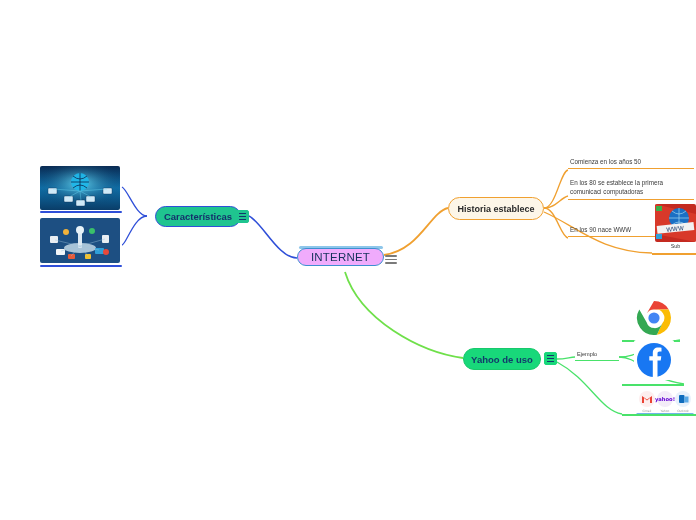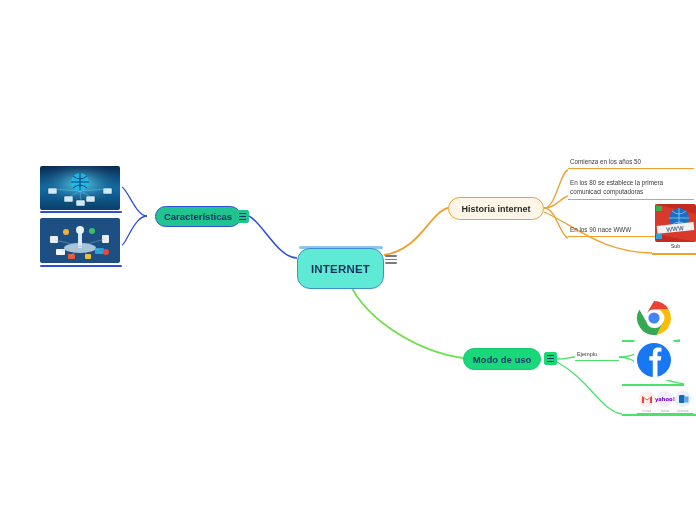--- a/index.html
+++ b/index.html
@@ -38,27 +38,27 @@
     justify-content: center;
     box-sizing: border-box;
     white-space: nowrap;
   }
 
   
   .root-node {
     left: 297px;
     top: 248px;
     width: 87px;
-    height: 41px;
+    height: 18px;
     border: 1.6px solid #3d8fd1;
     border-radius: 13px;
-    background: #5eead4;
+    background: #f0abfc;
     color: #16325c;
     font-size: 11.5px;
-    font-weight: bold;
+    font-weight: normal;
     letter-spacing: .2px;
   }
   .root-underline {
     position: absolute;
     left: 299px;
     top: 246px;
     width: 84px;
     height: 3px;
     background: #8ec6ea;
     border-radius: 2px;
@@ -341,21 +341,21 @@
         <line x1="40" y1="28" x2="21" y2="33"></line>
         <line x1="40" y1="28" x2="59" y2="32"></line>
         <line x1="40" y1="28" x2="65" y2="21"></line>
         <line x1="40" y1="28" x2="31" y2="38"></line>
         <line x1="40" y1="28" x2="48" y2="38"></line>
       </g>
     </svg>
   </div>
   <div class="underline-blue-2"></div>
 
-  <div class="node hist-node">Historia internet</div>
+  <div class="node hist-node">Historia establece</div>
 
   <div class="leaf-text leaf-orange note-50">Comienza en los años 50</div>
 
   <div class="leaf-text leaf-orange note-80">
     <span>En los 80 se establece la primera  comunicaci</span>
     <span>computadoras</span>
   </div>
 
   <div class="leaf-text leaf-orange note-90">En los 90 nace WWW</div>
 
@@ -367,21 +367,21 @@
       <path d="M14,14 h20 M24,4 v20 M17,7 q7,6 14,0 M17,21 q7,-6 14,0" stroke="#9fd6f2" stroke-width=".7" fill="none"></path>
       <rect x="2" y="20" width="37" height="8" fill="#f2f2f2" transform="rotate(-6 20 24)"></rect>
       <text x="20" y="27" font-family="DejaVu Sans, sans-serif" font-size="6" fill="#1a3a6b" text-anchor="middle" transform="rotate(-6 20 24)">WWW</text>
       <rect x="1" y="2" width="6" height="5" fill="#3ab04a"></rect>
       <rect x="1" y="30" width="6" height="5" fill="#2f9fd8"></rect>
     </svg>
     <div class="img-caption">Sub</div>
   </div>
   <div class="underline-orange-img"></div>
 
-  <div class="node modo-node">Modo de uso</div>
+  <div class="node modo-node">Yahoo de uso</div>
   <div class="sq-toggle toggle-modo">
     <i></i>
       <i></i>
       <i></i>
   </div>
 
   <div class="leaf-text note-ejemplo">Ejemplo</div>
 
   <div class="img-leaf img-chrome">
     <svg class="img-frame" viewBox="0 0 40 40">

